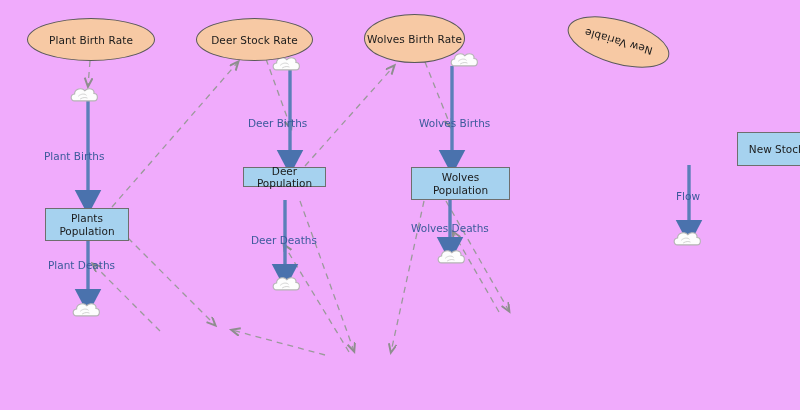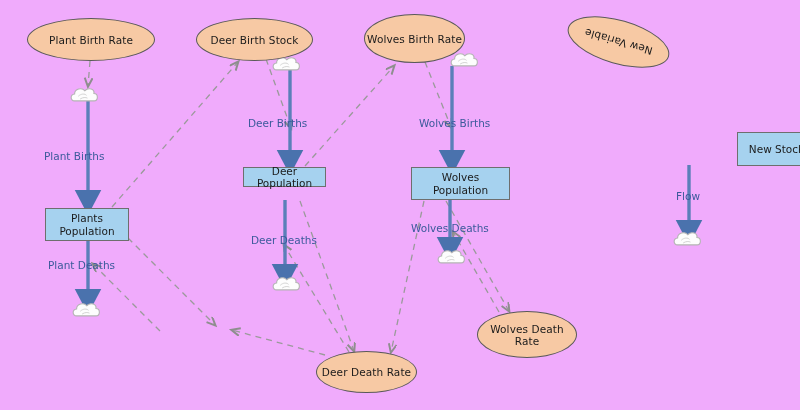--- a/index.html
+++ b/index.html
@@ -130,39 +130,33 @@
         <path d="M11,12 C14,10 17,10 19,11" fill="none" stroke="#cfcfcf" stroke-width="1"></path>
       </g>
     </g>
   </svg>
 
   <div class="var" style="left:27px;top:18px;width:128px;height:43px;">
     <span>Plant Birth Rate</span>
   </div>
 
   <div class="var" style="left:196px;top:18px;width:117px;height:43px;">
-    <span>Deer Birth Stock</span>
+    <span>Deer Stock Rate</span>
   </div>
 
   <div class="var" style="left:364px;top:14px;width:101px;height:49px;">
     <span>Wolves Birth Rate</span>
   </div>
 
   <div class="var" style="left:566px;top:20px;width:105px;height:44px;transform:rotate(196deg);">
     <span>New Variable</span>
   </div>
 
 
-  <div class="var" style="left:316px;top:351px;width:101px;height:42px;">
-    <span>Deer Death Rate</span>
-  </div>
 
-  <div class="var" style="left:477px;top:311px;width:100px;height:47px;">
-    <span>Wolves Death Rate</span>
-  </div>
 
   <div class="stock" style="left:45px;top:208px;width:84px;height:33px;">
     <span style="white-space:pre-line;">Plants
 Population</span>
   </div>
 
   <div class="stock" style="left:243px;top:167px;width:83px;height:20px;">
     <span style="white-space:pre-line;">Deer
 Population</span>
   </div>

